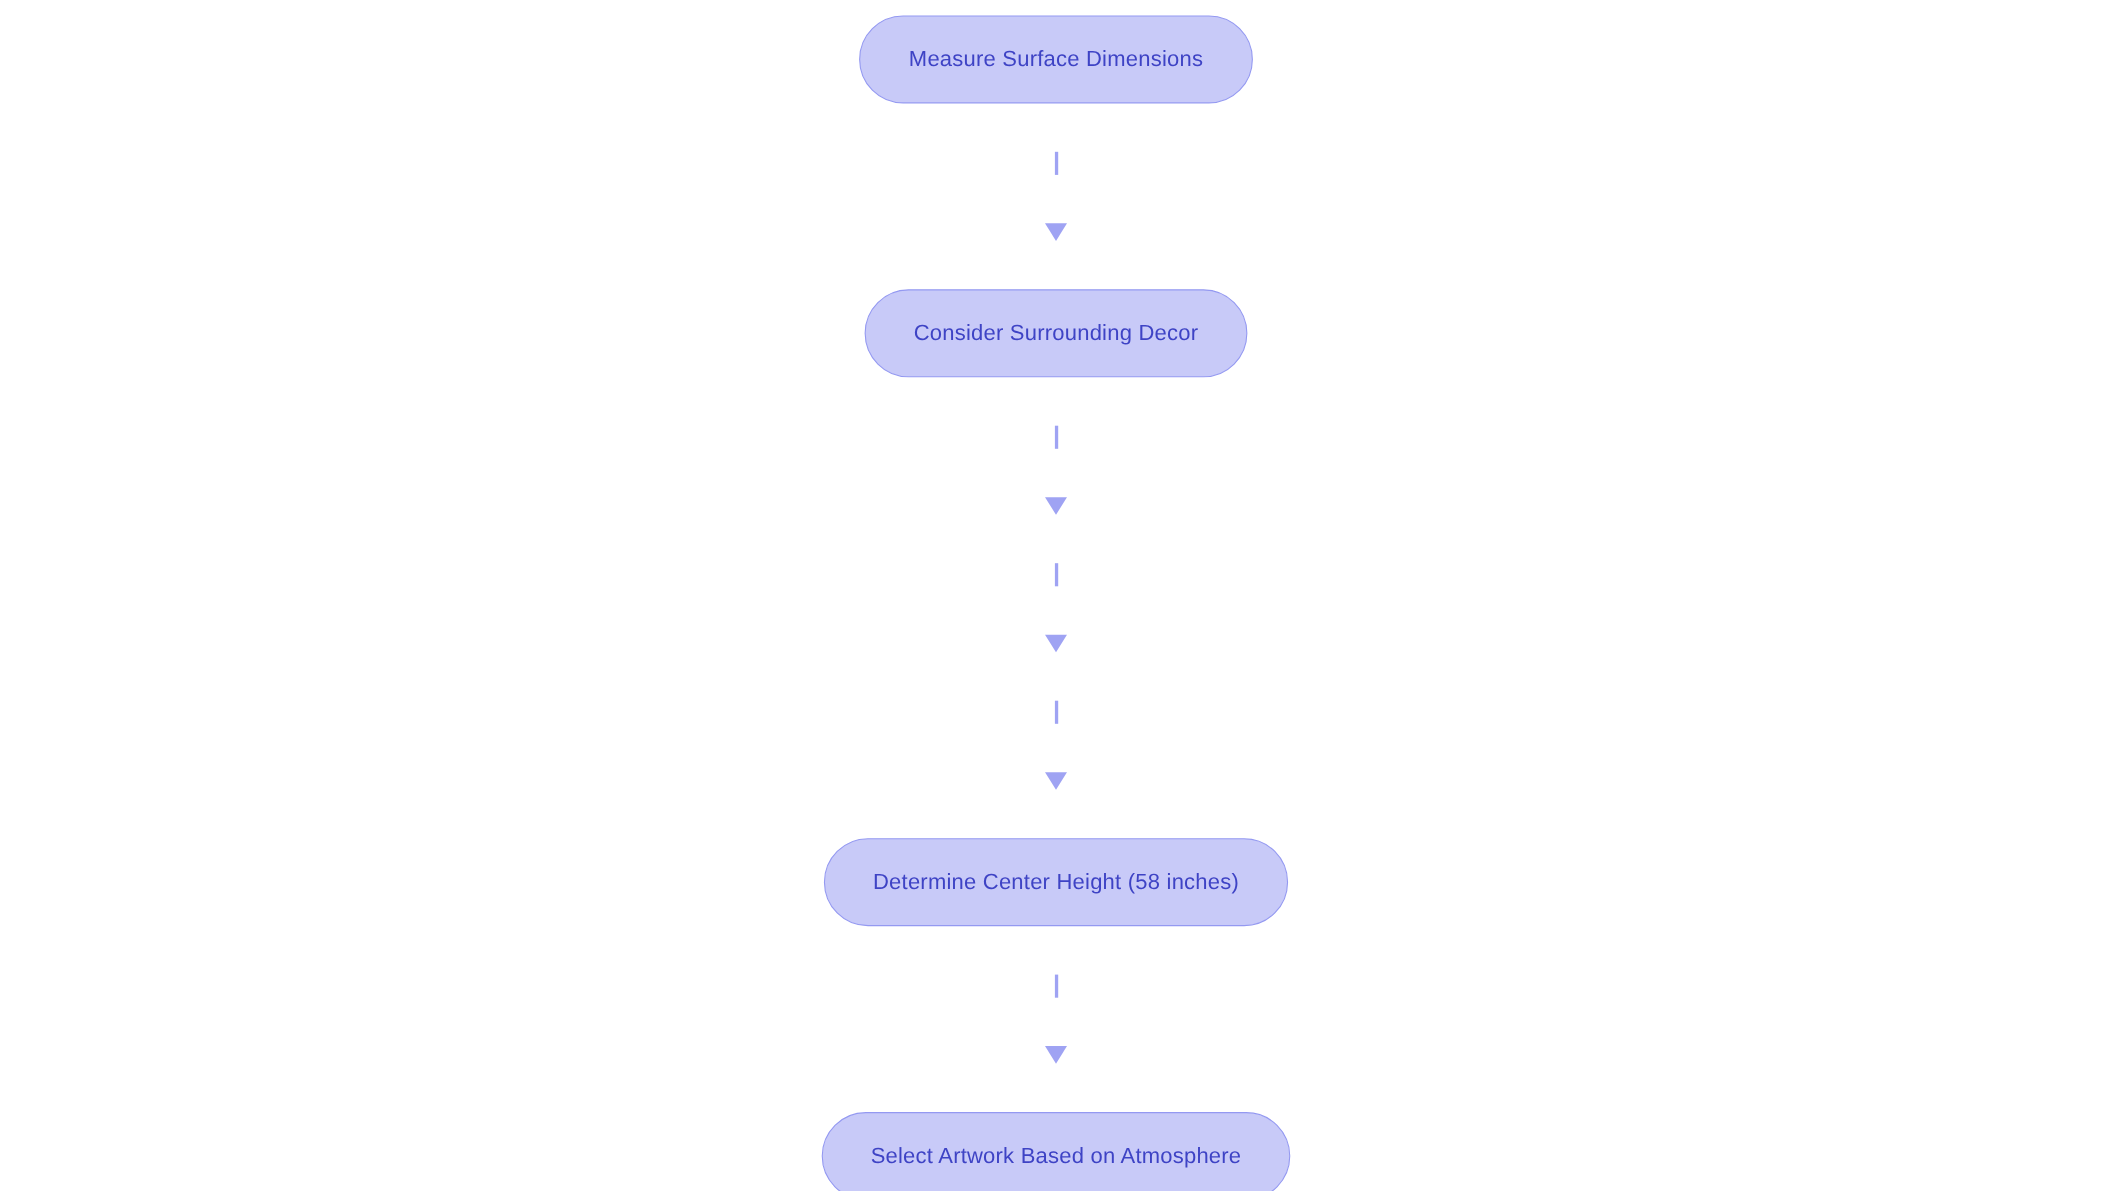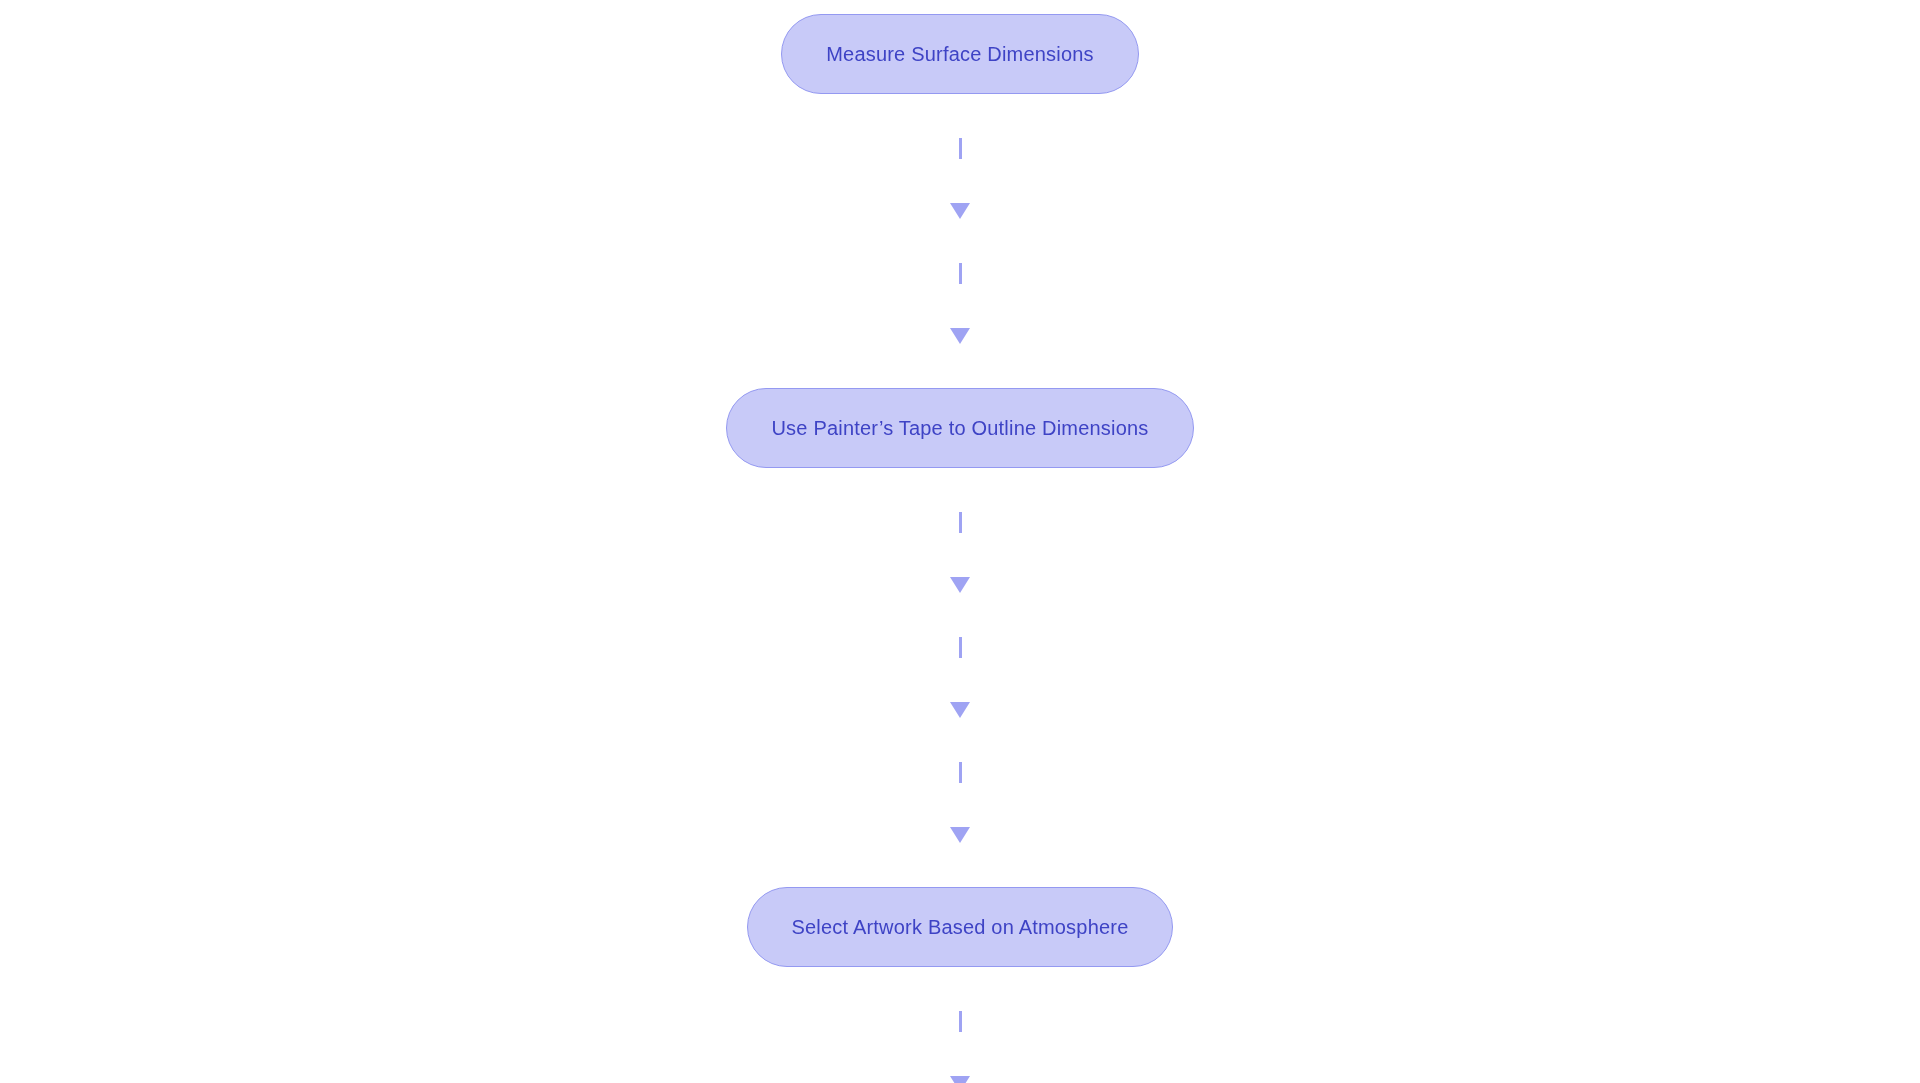--- a/index.html
+++ b/index.html
@@ -70,48 +70,51 @@
 
   <div class="node">
     <span>Measure Surface Dimensions</span>
   </div>
 
   <div class="arrow">
     <div class="line"></div>
     <div class="head"></div>
   </div>
 
-
-  <div class="arrow">
-    <div class="line"></div>
-    <div class="head"></div>
-  </div>
-
   <div class="node">
-    <span>Use Painter’s Tape to Outline Dimensions</span>
+    <span>Consider Surrounding Decor</span>
   </div>
 
   <div class="arrow">
     <div class="line"></div>
     <div class="head"></div>
   </div>
 
 
   <div class="arrow">
     <div class="line"></div>
     <div class="head"></div>
   </div>
 
 
   <div class="arrow">
     <div class="line"></div>
     <div class="head"></div>
   </div>
 
   <div class="node">
+    <span>Determine Center Height (58 inches)</span>
+  </div>
+
+  <div class="arrow">
+    <div class="line"></div>
+    <div class="head"></div>
+  </div>
+
+  <div class="node">
     <span>Select Artwork Based on Atmosphere</span>
   </div>
 
   <div class="arrow">
     <div class="line"></div>
     <div class="head"></div>
   </div>
 
 
 </div>

